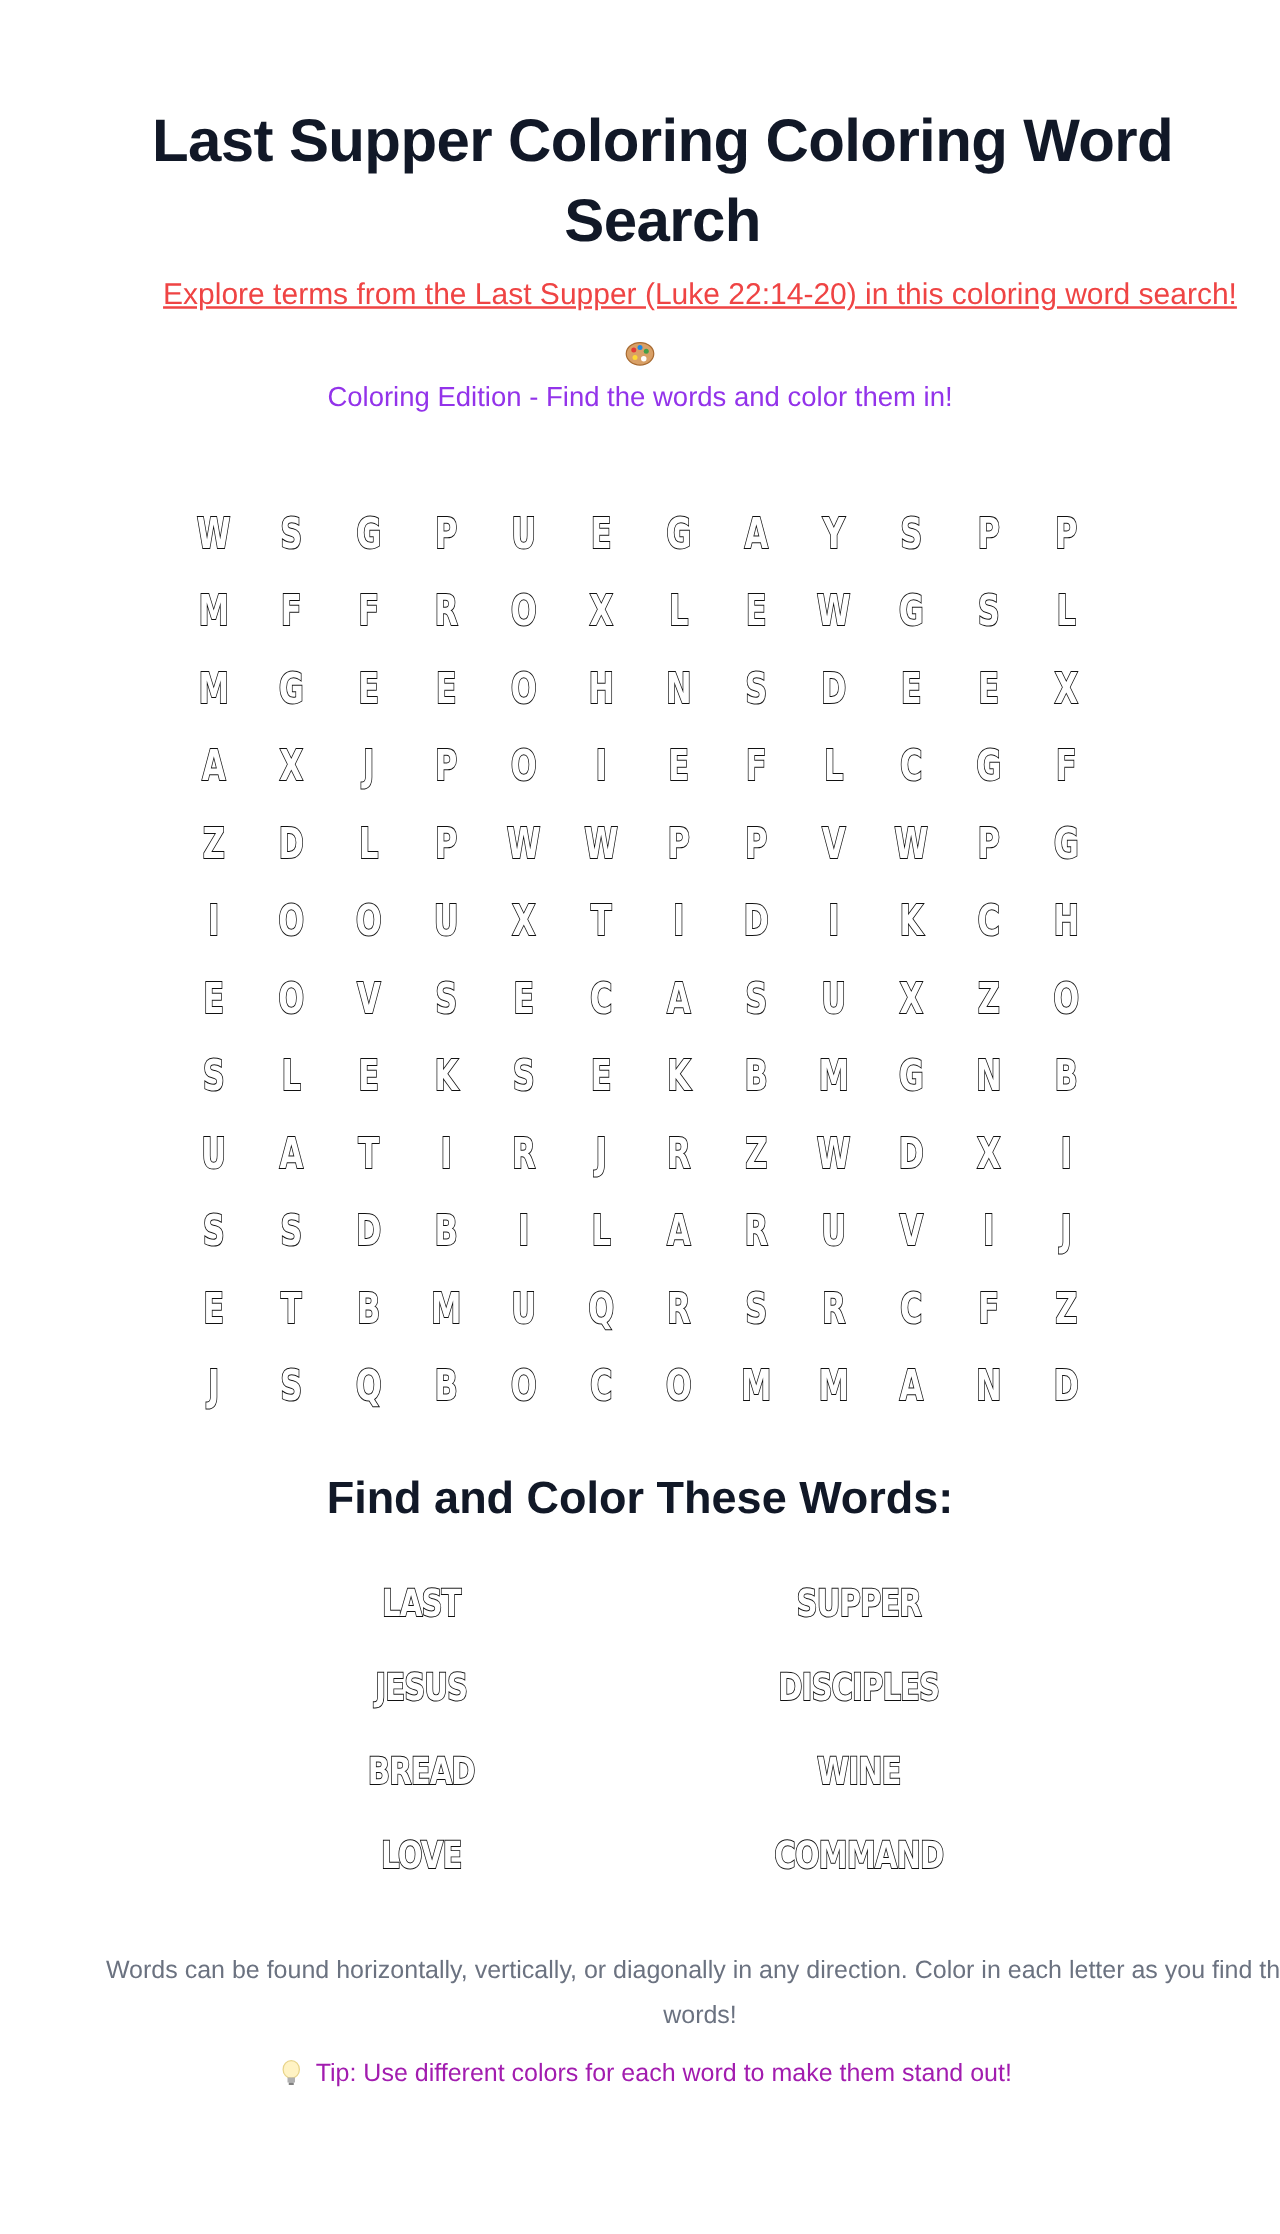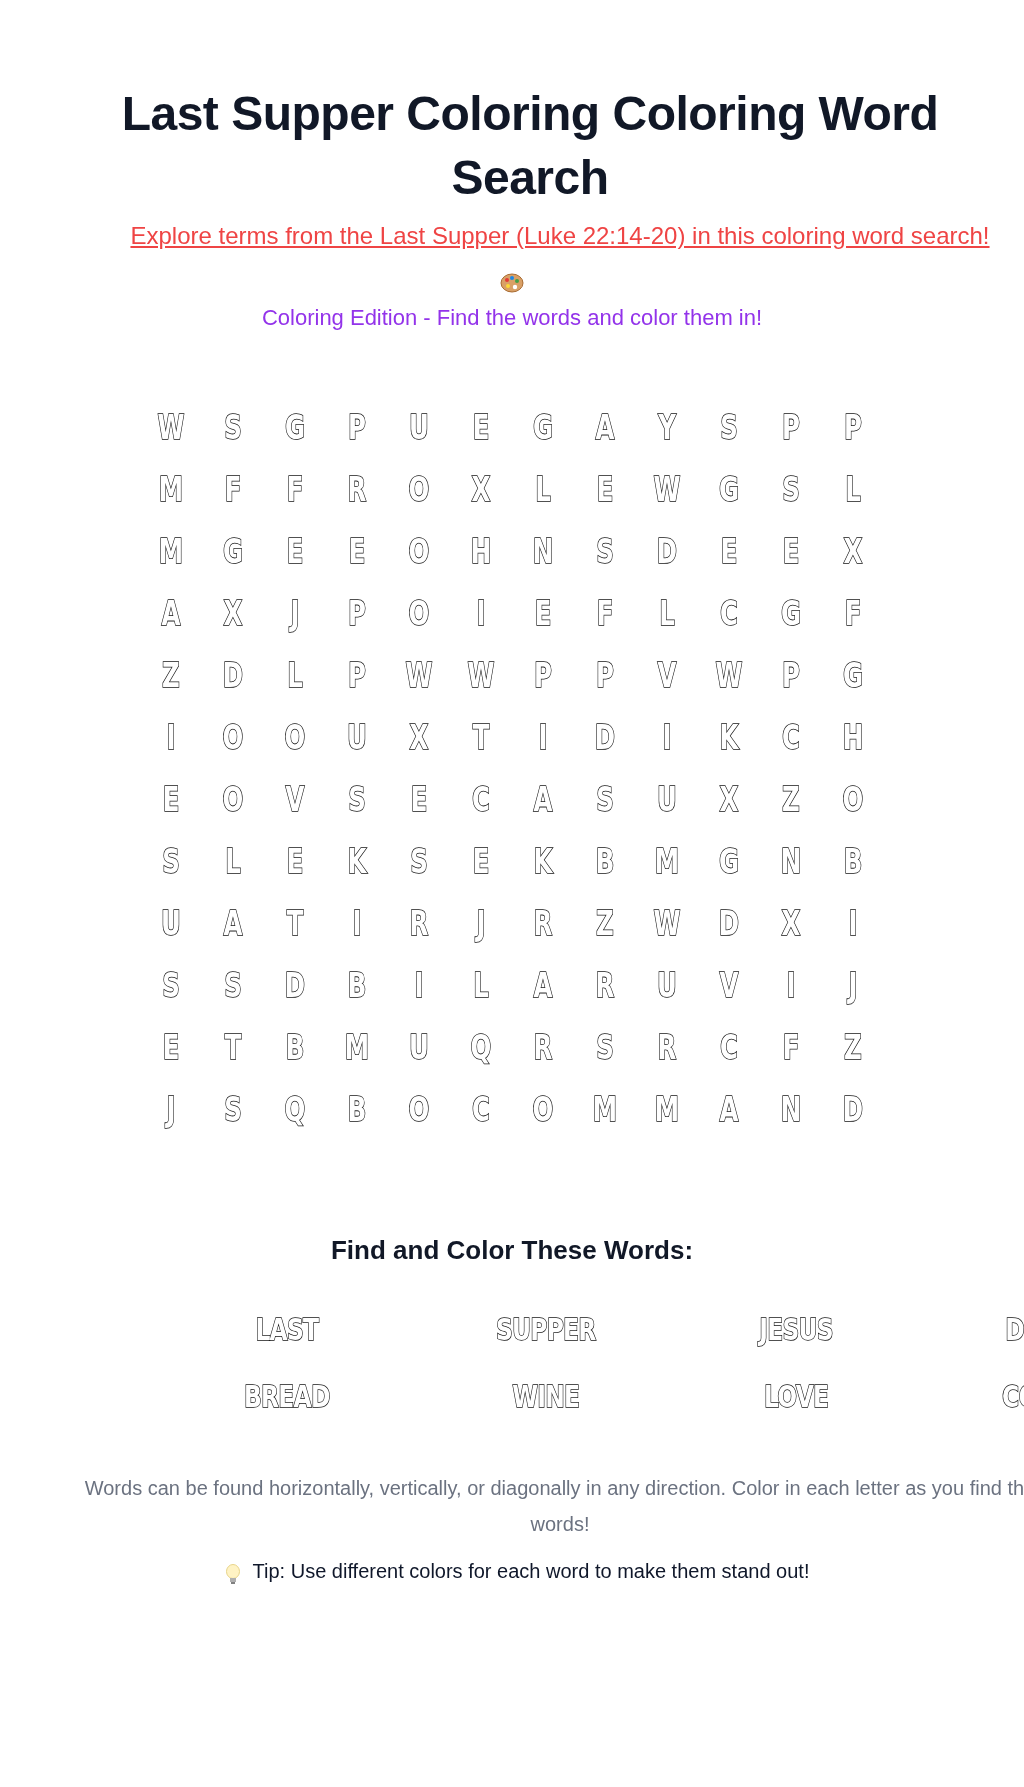--- a/index.html
+++ b/index.html
@@ -72,31 +72,31 @@
       font-size: 34px;
       font-weight: 700;
       color: #ffffff;
       -webkit-text-stroke: 1.6px #111111;
       paint-order: stroke fill;
       transform: scaleX(0.72);
       user-select: none;
       cursor: pointer;
     }
     .words-heading {
-      margin-top: 88px;
-      font-size: 26px;
+      margin-top: 36px;
+      font-size: 36px;
       line-height: 44px;
       font-weight: 700;
       color: #111827;
     }
     .word-list {
       margin: 24px auto 0 auto;
       width: 560px;
       display: grid;
-      grid-template-columns: 1fr 1fr 1fr 1fr;
+      grid-template-columns: 1fr 1fr;
       grid-auto-rows: 67px;
       column-gap: 140px;
     }
     .word {
       display: flex;
       align-items: center;
       justify-content: center;
       font-family: "DejaVu Sans", "Liberation Sans", sans-serif;
       font-size: 30px;
       font-weight: 700;
@@ -111,25 +111,25 @@
       margin: 40px auto 0 auto;
       width: 960px;
       font-size: 20px;
       line-height: 36px;
       color: #6b7280;
     }
     .tip {
       margin-top: 14px;
       font-size: 20px;
       line-height: 30px;
-      color: #0f172a;
+      color: #a21caf;
       font-weight: 500;
       display: flex;
       justify-content: center;
-      align-items: flex-end;
+      align-items: center;
       gap: 12px;
       padding-left: 10px;
     }
     .bulb-icon {
       display: inline-block;
       width: 16px;
       height: 22px;
       position: relative;
     }
   </style>

